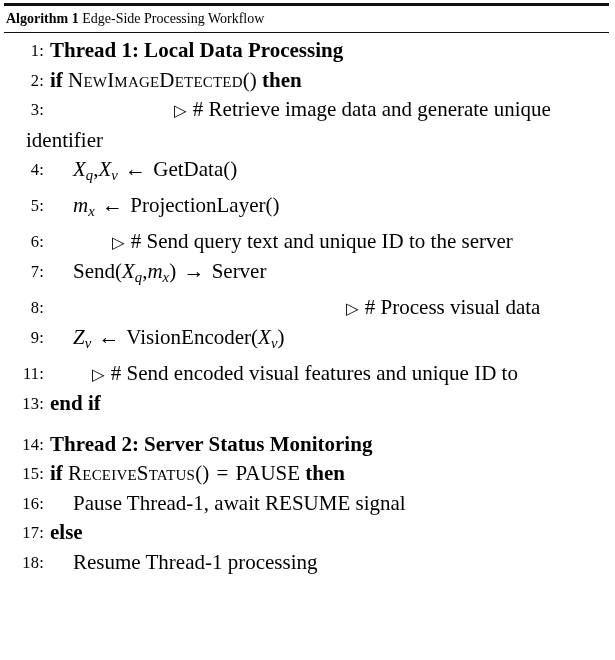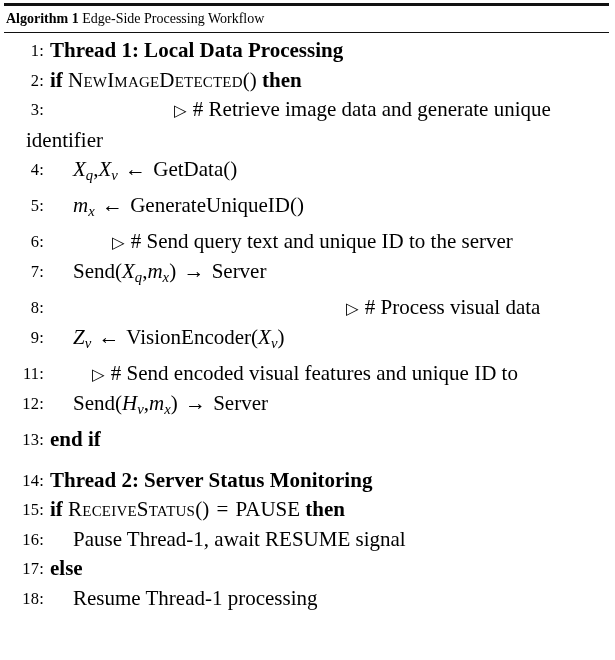--- a/index.html
+++ b/index.html
@@ -165,21 +165,21 @@
       <span class="content wrap wrap2">identifier</span>
     </div>
 
     <div class="line">
       <span class="lineno">4:</span>
       <span class="content ind1"><span class="mathit">X</span><span class="sub">q</span><span>,</span><span class="mathit">X</span><span class="sub">v</span> <span class="op">←</span> <span class="mathup">GetData</span><span>()</span></span>
     </div>
 
     <div class="line">
       <span class="lineno">5:</span>
-      <span class="content ind1"><span class="mathit">m</span><span class="sub">x</span> <span class="op">←</span> <span class="mathup">GenerateUniqueID</span><span>()</span></span>
+      <span class="content ind1"><span class="mathit">m</span><span class="sub">x</span> <span class="op">←</span> <span class="mathup">ProjectionLayer</span><span>()</span></span>
     </div>
 
     <div class="line">
       <span class="lineno">6:</span>
       <span class="content off-b"><span class="tri">▷</span> <span class="cmt">#</span> <span class="cmt">Send query text and unique ID to the server</span></span>
     </div>
 
     <div class="line">
       <span class="lineno">7:</span>
       <span class="content ind1"><span class="mathup">Send</span><span>(</span><span class="mathit">X</span><span class="sub">q</span><span>,</span><span class="mathit">m</span><span class="sub">x</span><span>)</span> <span class="op">→</span> <span class="mathup">Server</span></span>
@@ -194,24 +194,20 @@
       <span class="lineno">9:</span>
       <span class="content ind1"><span class="mathit">Z</span><span class="sub">v</span> <span class="op">←</span> <span class="mathup">VisionEncoder</span><span>(</span><span class="mathit">X</span><span class="sub">v</span><span>)</span></span>
     </div>
 
 
     <div class="line">
       <span class="lineno">11:</span>
       <span class="content off-d"><span class="tri">▷</span> <span class="cmt">#</span> <span class="cmt">Send encoded visual features and unique ID to</span></span>
     </div>
 
-    <div class="line">
-      <span class="lineno">12:</span>
-      <span class="content ind1"><span class="mathup">Send</span><span>(</span><span class="mathit">H</span><span class="sub">v</span><span>,</span><span class="mathit">m</span><span class="sub">x</span><span>)</span> <span class="op">→</span> <span class="mathup">Server</span></span>
-    </div>
 
     <div class="line">
       <span class="lineno">13:</span>
       <span class="content ind0"><b class="kw">end if</b></span>
     </div>
 
     <div class="line gap-before">
       <span class="lineno">14:</span>
       <span class="content ind0"><b class="kw">Thread 2: Server Status Monitoring</b></span>
     </div>

